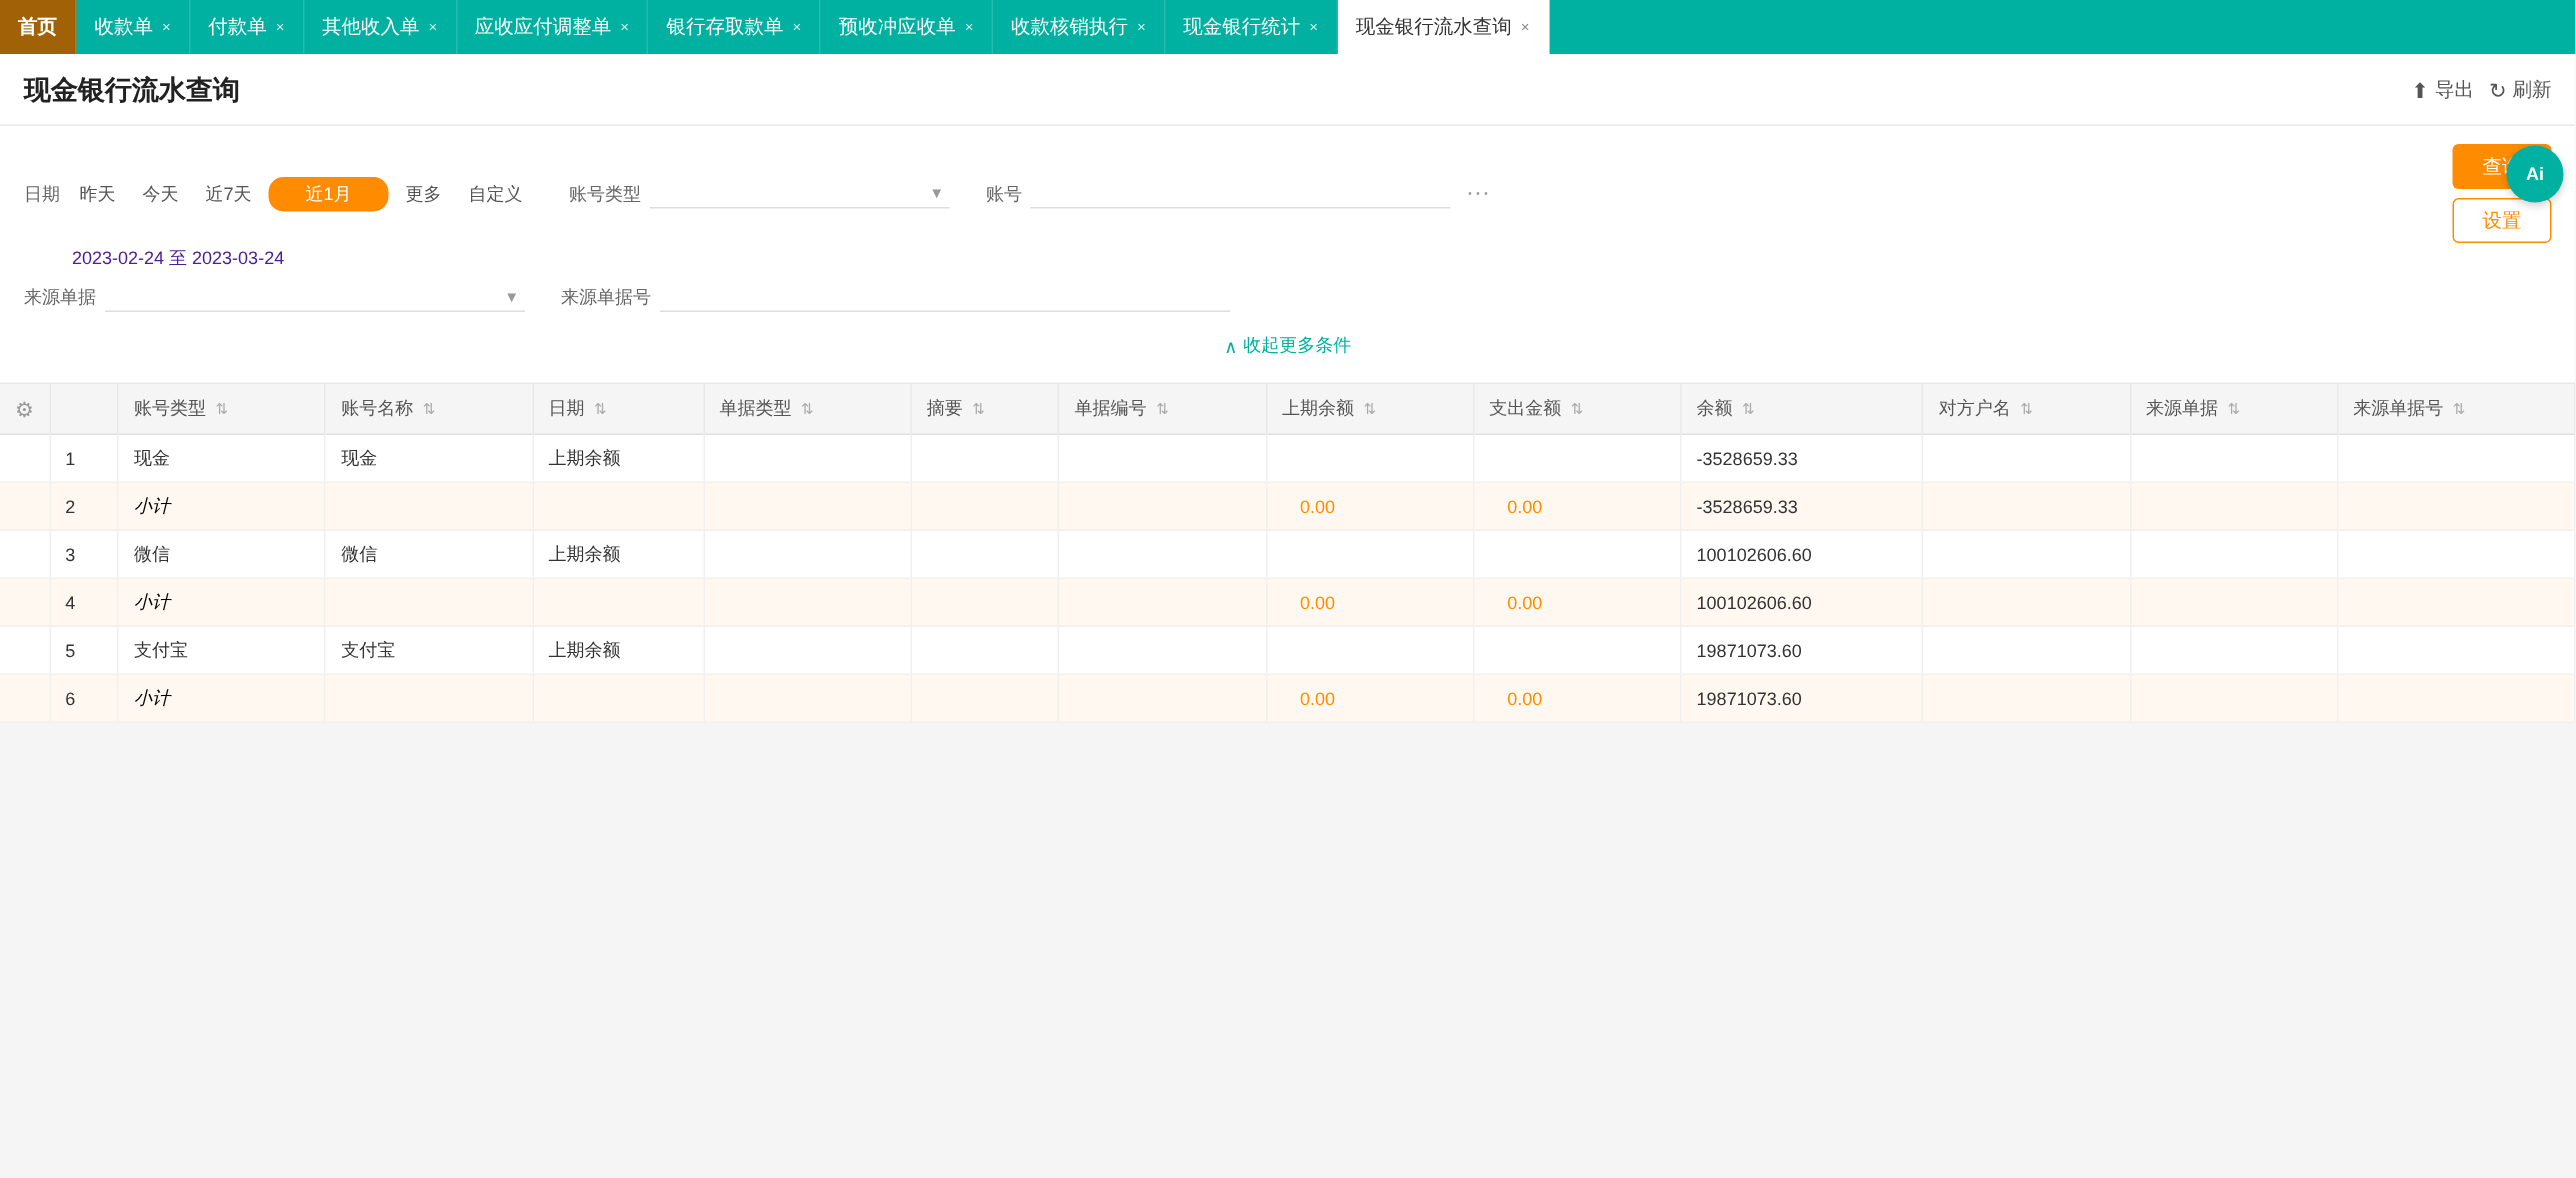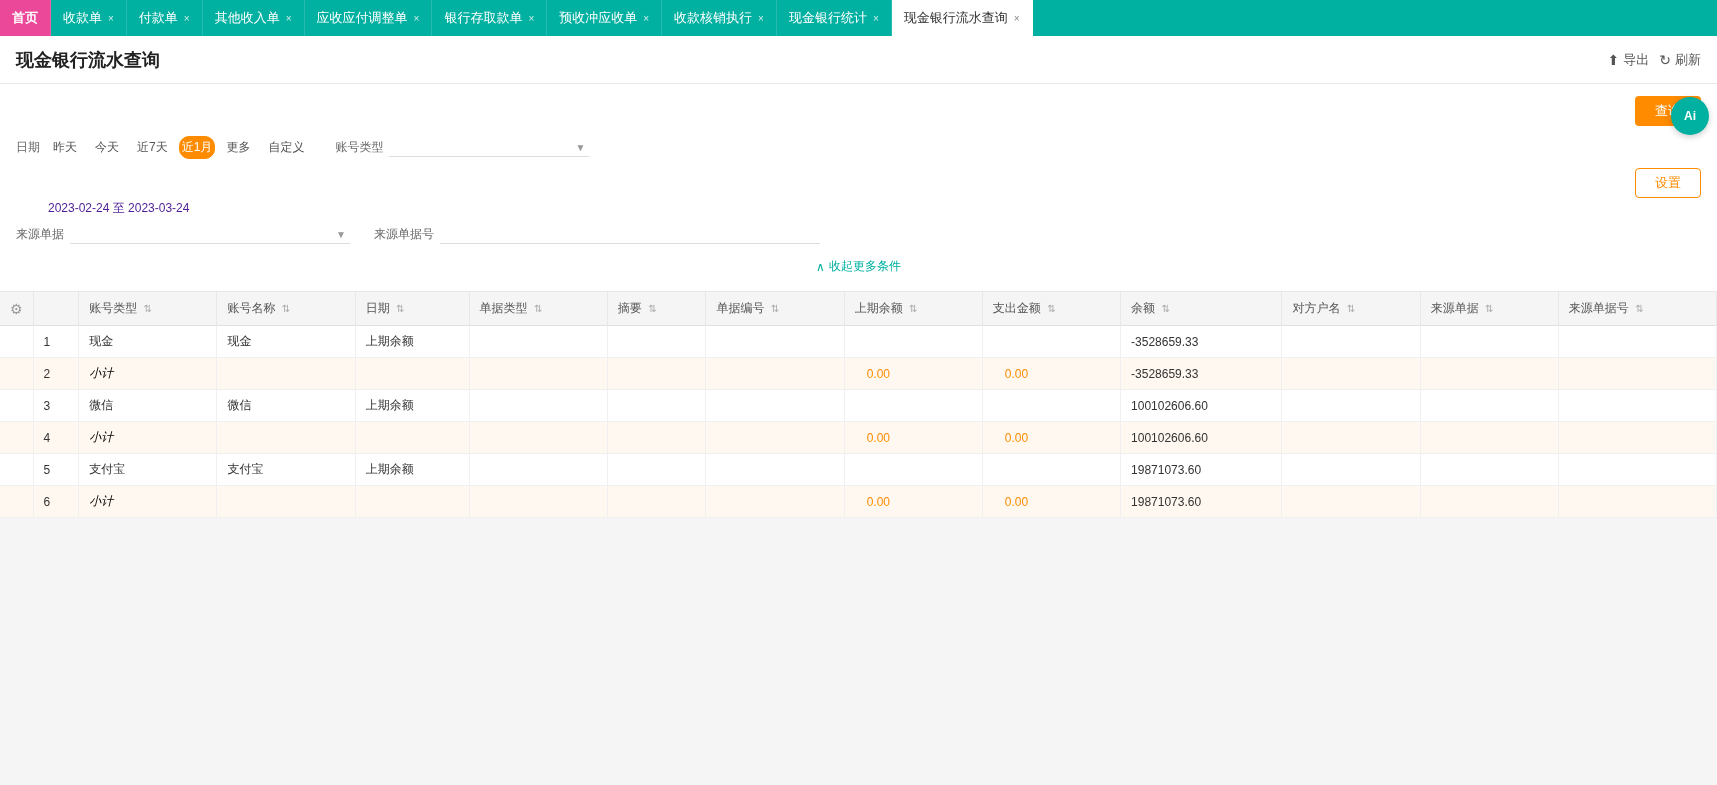--- a/index.html
+++ b/index.html
@@ -1,44 +1,44 @@
 <!DOCTYPE html>
 <html><head>
   <meta charset="utf-8">
   <style>
     * { margin: 0; padding: 0; box-sizing: border-box; }
     body { font-family: 'Microsoft YaHei', Arial, sans-serif; font-size: 12px; background: #f5f5f5; color: #333; overflow-x: hidden; }
     .top-nav-item { color: #fff; padding: 0 12px; height: 36px; display: flex; align-items: center; cursor: pointer; white-space: nowrap; font-size: 13px; border-right: 1px solid rgba(255,255,255,0.15); }
-    .top-nav-item.home { background: #ec4899; font-weight: bold; }
+    .top-nav-item.home { background: #a16207; font-weight: bold; }
     .top-nav-item .close-x { margin-left: 6px; font-size: 10px; opacity: 0.8; }
     .top-nav-item.active { background: #fff; color: #333; }
     .top-nav-item.active .close-x { color: #666; }
 
     
     .page-header { display: flex; align-items: center; justify-content: space-between; background: #fff; padding: 8px 16px; border-bottom: 1px solid #e8e8e8; height: 48px; }
     .page-title { font-size: 18px; font-weight: bold; color: #222; }
     .header-actions { display: flex; gap: 10px; align-items: center; }
     .header-btn { display: flex; align-items: center; gap: 4px; cursor: pointer; color: #555; font-size: 13px; }
 
     
     .filter-area { background: #fff; padding: 12px 16px; border-bottom: 1px solid #e8e8e8; }
     .filter-row { display: flex; align-items: center; gap: 24px; margin-bottom: 10px; flex-wrap: wrap; }
     .filter-item { display: flex; align-items: center; gap: 6px; }
     .filter-label { color: #666; font-size: 12px; white-space: nowrap; }
     .date-shortcuts { display: flex; align-items: flex-end; gap: 4px; }
     .date-btn { padding: 2px 6px; cursor: pointer; border: 1px solid transparent; border-radius: 2px; font-size: 12px; color: #555; }
-    .date-btn.active { background: #ff8c00; color: #fff; border-radius: 10px; padding: 2px 2px; border-color: #ff8c00; }
+    .date-btn.active { background: #ff8c00; color: #fff; border-radius: 10px; padding: 2px 24px; border-color: #ff8c00; }
     .date-range { color: #4c1d95; font-size: 12px; margin-left: 4px; }
     .filter-select { min-width: 160px; border: none; border-bottom: 1px solid #ddd; padding: 2px 24px 2px 4px; font-size: 12px; color: #555; background: transparent; outline: none; cursor: pointer; }
     .select-wrapper { position: relative; display: flex; align-items: center; }
     .select-wrapper .chevron { position: absolute; right: 4px; color: #999; font-size: 10px; pointer-events: none; }
     .filter-input-wide { min-width: 280px; border: none; border-bottom: 1px solid #ddd; padding: 2px 4px; font-size: 12px; color: #555; background: transparent; outline: none; }
     .more-dots { color: #999; cursor: pointer; font-size: 16px; margin-left: 4px; }
     .query-btn { background: #ff8c00; color: #fff; border: none; padding: 6px 20px; border-radius: 4px; cursor: pointer; font-size: 13px; }
-    .setting-btn { background: #fff; color: #ff8c00; border: 1px solid #ff8c00; padding: 5px 16px; border-radius: 4px; cursor: pointer; font-size: 13px; margin-top: 36px; }
+    .setting-btn { background: #fff; color: #ff8c00; border: 1px solid #ff8c00; padding: 5px 16px; border-radius: 4px; cursor: pointer; font-size: 13px; }
     .collapse-row { display: flex; justify-content: center; align-items: center; padding: 4px 0; }
     .collapse-btn { color: #00b0a0; cursor: pointer; font-size: 12px; display: flex; align-items: center; gap: 4px; }
 
     
     .table-container { background: #fff; margin: 0; }
     .data-table { width: 100%; border-collapse: collapse; font-size: 12px; }
     .data-table thead tr { background: #f5f5f5; border-bottom: 1px solid #e0e0e0; }
     .data-table thead th { padding: 8px 10px; text-align: left; color: #555; font-weight: normal; border-right: 1px solid #e8e8e8; white-space: nowrap; user-select: none; }
     .data-table thead th .sort-icon { color: #aaa; font-size: 10px; margin-left: 3px; }
     .data-table tbody tr { border-bottom: 1px solid #f0f0f0; }
@@ -132,20 +132,25 @@
     </div>
 
     <div class="filter-item">
       <span class="filter-label">账号类型</span>
       <div class="select-wrapper">
         <input class="filter-select" type="text" style="width: 200px;">
         <span class="chevron">▼</span>
       </div>
     </div>
 
+    <div class="filter-item">
+      <span class="filter-label">账号</span>
+      <input class="filter-input-wide" type="text" style="width: 280px;">
+      <span class="more-dots">···</span>
+    </div>
 
     <div style="margin-left:auto; display:flex; flex-direction:column; gap:6px;">
       <button class="query-btn">查询</button>
       <button class="setting-btn">设置</button>
     </div>
   </div>
 
   <div style="margin-left: 28px; margin-top: -8px; margin-bottom: 8px;">
     <span class="date-range">2023-02-24 至 2023-03-24</span>
   </div>

